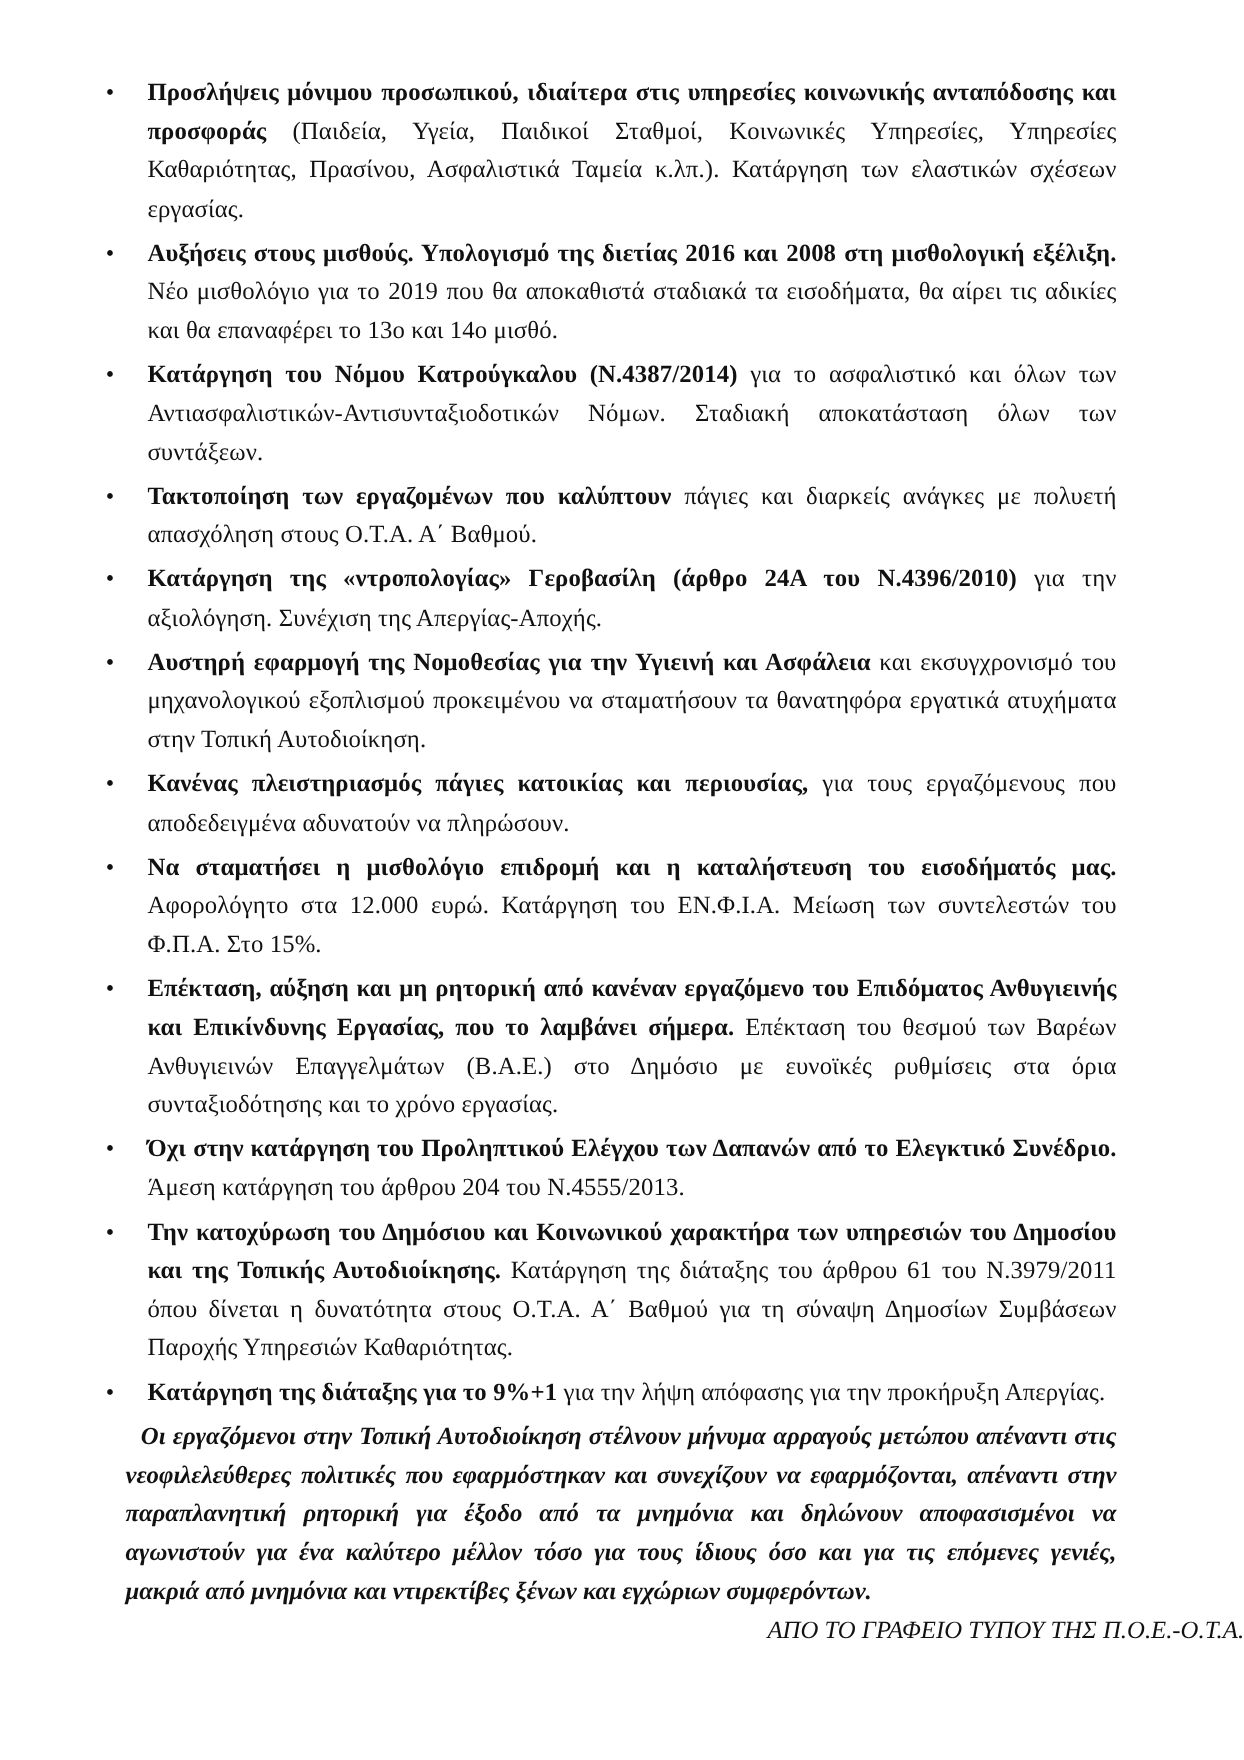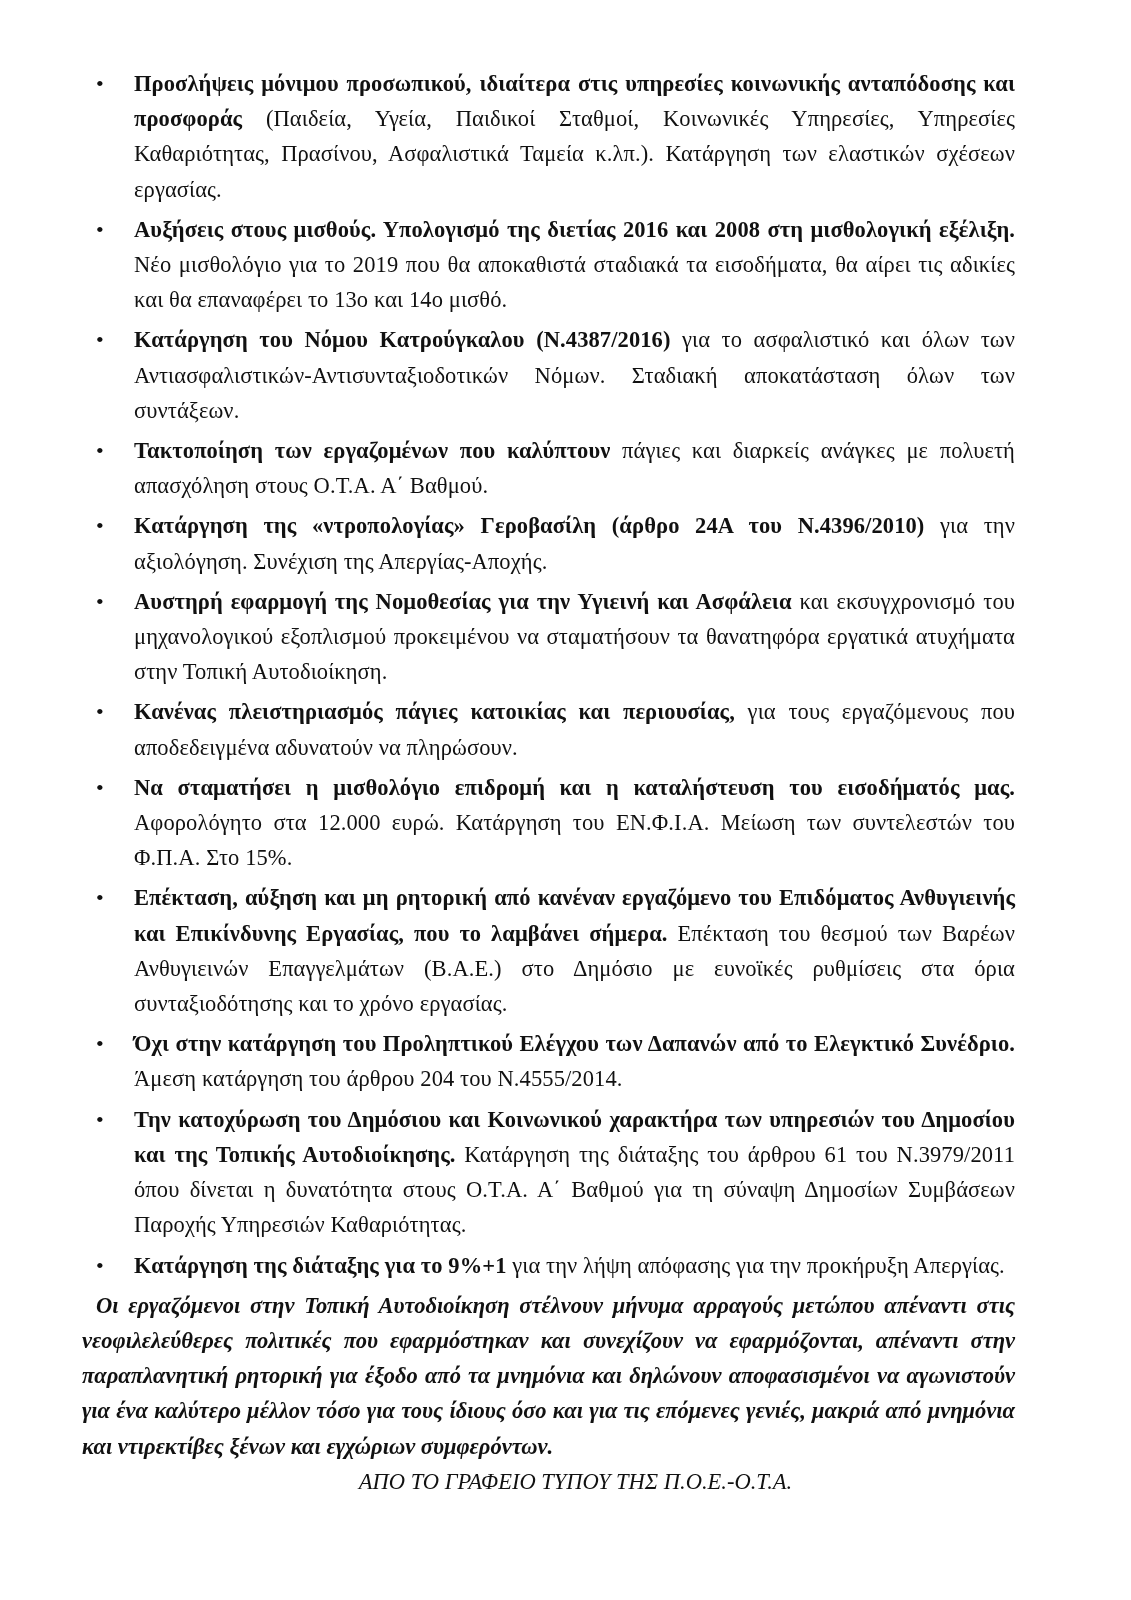--- a/index.html
+++ b/index.html
@@ -6,38 +6,38 @@
   body { width: 1131px; height: 1600px; position: relative; overflow: hidden;
          font-family: "Liberation Serif", "DejaVu Serif", serif; color: #111; }
   .page { position: absolute; left: 0; top: 66px; width: 1131px; }
   ul.demands { list-style: none; margin: 0; padding: 0; }
   li.item { position: relative; margin: 0 0 0 0; padding: 0 116px 0 134px;
             font-size: 22.5px; line-height: 35.2px; text-align: justify;
             letter-spacing: 0.1px; margin-bottom: 5px; }
   li.item .bullet { position: absolute; left: 93px; top: 0; width: 14px;
                     text-align: center; font-size: 22px; }
   li.item b { font-weight: bold; }
-  .closing { margin: 0; padding: 0 116px 0 82px; font-size: 22.5px; line-height: 35.2px;
+  .closing { margin: 0; padding: 0 116px 0 114px; font-size: 22.5px; line-height: 35.2px;
              text-align: justify; font-style: italic; font-weight: bold; text-indent: 14px; }
-  .signature { margin: 0; text-align: center; font-size: 22.5px; line-height: 35.2px;
+  .signature { margin: 0; text-align: right; font-size: 22.5px; line-height: 35.2px;
                font-style: italic; padding-left: 20px; }
 </style>
 </head>
 <body>
 
 <div class="page">
   <ul class="demands">
     <li class="item"><span class="bullet">•</span><b>Προσλήψεις μόνιμου προσωπικού, ιδιαίτερα στις υπηρεσίες κοινωνικής ανταπόδοσης και προσφοράς</b><span> (Παιδεία, Υγεία, Παιδικοί Σταθμοί, Κοινωνικές Υπηρεσίες, Υπηρεσίες Καθαριότητας, Πρασίνου, Ασφαλιστικά Ταμεία κ.λπ.). Κατάργηση των ελαστικών σχέσεων εργασίας.</span></li>
     <li class="item"><span class="bullet">•</span><b>Αυξήσεις στους μισθούς. Υπολογισμό της διετίας 2016 και 2008 στη μισθολογική εξέλιξη.</b><span> Νέο μισθολόγιο για το 2019 που θα αποκαθιστά σταδιακά τα εισοδήματα, θα αίρει τις αδικίες και θα επαναφέρει το 13ο και 14ο μισθό.</span></li>
-    <li class="item"><span class="bullet">•</span><b>Κατάργηση του Νόμου Κατρούγκαλου (Ν.4387/2016)</b><span> για το ασφαλιστικό και όλων των Αντιασφαλιστικών-Αντισυνταξιοδοτικών Νόμων. Σταδιακή αποκατάσταση όλων των συντάξεων.</span></li>
+    <li class="item"><span class="bullet">•</span><b>Κατάργηση του Νόμου Κατρούγκαλου (Ν.4387/2014)</b><span> για το ασφαλιστικό και όλων των Αντιασφαλιστικών-Αντισυνταξιοδοτικών Νόμων. Σταδιακή αποκατάσταση όλων των συντάξεων.</span></li>
     <li class="item"><span class="bullet">•</span><b>Τακτοποίηση των εργαζομένων που καλύπτουν</b><span> πάγιες και διαρκείς ανάγκες με πολυετή απασχόληση στους Ο.Τ.Α. Α΄ Βαθμού.</span></li>
     <li class="item"><span class="bullet">•</span><b>Κατάργηση της «ντροπολογίας» Γεροβασίλη (άρθρο 24Α του Ν.4396/2010)</b><span> για την αξιολόγηση. Συνέχιση της Απεργίας-Αποχής.</span></li>
     <li class="item"><span class="bullet">•</span><b>Αυστηρή εφαρμογή της Νομοθεσίας για την Υγιεινή και Ασφάλεια</b><span> και εκσυγχρονισμό του μηχανολογικού εξοπλισμού προκειμένου να σταματήσουν τα θανατηφόρα εργατικά ατυχήματα στην Τοπική Αυτοδιοίκηση.</span></li>
     <li class="item"><span class="bullet">•</span><b>Κανένας πλειστηριασμός πάγιες κατοικίας και περιουσίας,</b><span> για τους εργαζόμενους που αποδεδειγμένα αδυνατούν να πληρώσουν.</span></li>
     <li class="item"><span class="bullet">•</span><b>Να σταματήσει η μισθολόγιο επιδρομή και η καταλήστευση του εισοδήματός μας.</b><span> Αφορολόγητο στα 12.000 ευρώ. Κατάργηση του ΕΝ.Φ.Ι.Α. Μείωση των συντελεστών του Φ.Π.Α. Στο 15%.</span></li>
     <li class="item"><span class="bullet">•</span><b>Επέκταση, αύξηση και μη ρητορική από κανέναν εργαζόμενο του Επιδόματος Ανθυγιεινής και Επικίνδυνης Εργασίας, που το λαμβάνει σήμερα.</b><span> Επέκταση του θεσμού των Βαρέων Ανθυγιεινών Επαγγελμάτων (Β.Α.Ε.) στο Δημόσιο με ευνοϊκές ρυθμίσεις στα όρια συνταξιοδότησης και το χρόνο εργασίας.</span></li>
-    <li class="item"><span class="bullet">•</span><b>Όχι στην κατάργηση του Προληπτικού Ελέγχου των Δαπανών από το Ελεγκτικό Συνέδριο.</b><span> Άμεση κατάργηση του άρθρου 204 του Ν.4555/2014.</span></li>
+    <li class="item"><span class="bullet">•</span><b>Όχι στην κατάργηση του Προληπτικού Ελέγχου των Δαπανών από το Ελεγκτικό Συνέδριο.</b><span> Άμεση κατάργηση του άρθρου 204 του Ν.4555/2013.</span></li>
     <li class="item"><span class="bullet">•</span><b>Την κατοχύρωση του Δημόσιου και Κοινωνικού χαρακτήρα των υπηρεσιών του Δημοσίου και της Τοπικής Αυτοδιοίκησης.</b><span> Κατάργηση της διάταξης του άρθρου 61 του Ν.3979/2011 όπου δίνεται η δυνατότητα στους Ο.Τ.Α. Α΄ Βαθμού για τη σύναψη Δημοσίων Συμβάσεων Παροχής Υπηρεσιών Καθαριότητας.</span></li>
     <li class="item"><span class="bullet">•</span><b>Κατάργηση της διάταξης για το 9%+1</b><span> για την λήψη απόφασης για την προκήρυξη Απεργίας.</span></li>
   </ul>
   <p class="closing">Οι εργαζόμενοι στην Τοπική Αυτοδιοίκηση στέλνουν μήνυμα αρραγούς μετώπου απέναντι στις νεοφιλελεύθερες πολιτικές που εφαρμόστηκαν και συνεχίζουν να εφαρμόζονται, απέναντι στην παραπλανητική ρητορική για έξοδο από τα μνημόνια και δηλώνουν αποφασισμένοι να αγωνιστούν για ένα καλύτερο μέλλον τόσο για τους ίδιους όσο και για τις επόμενες γενιές, μακριά από μνημόνια και ντιρεκτίβες ξένων και εγχώριων συμφερόντων.</p>
   <p class="signature">ΑΠΟ ΤΟ ΓΡΑΦΕΙΟ ΤΥΠΟΥ ΤΗΣ Π.Ο.Ε.-Ο.Τ.Α.</p>
 </div>
 
 </body></html>

